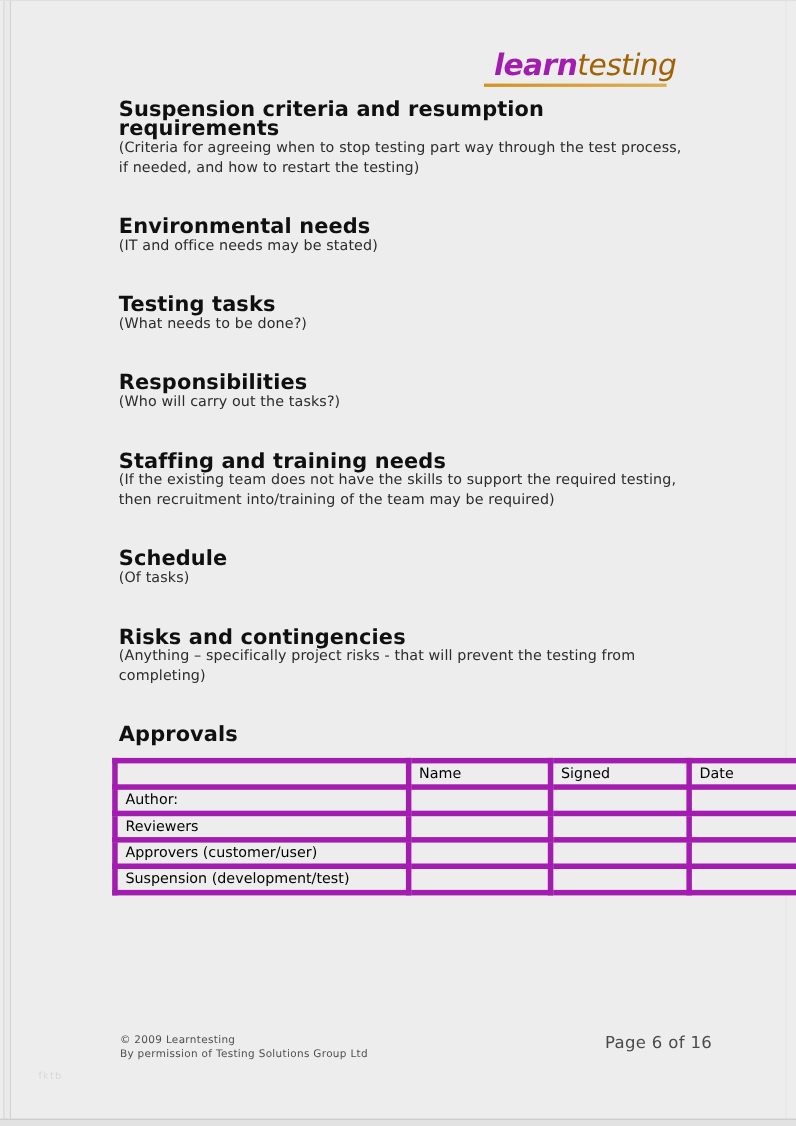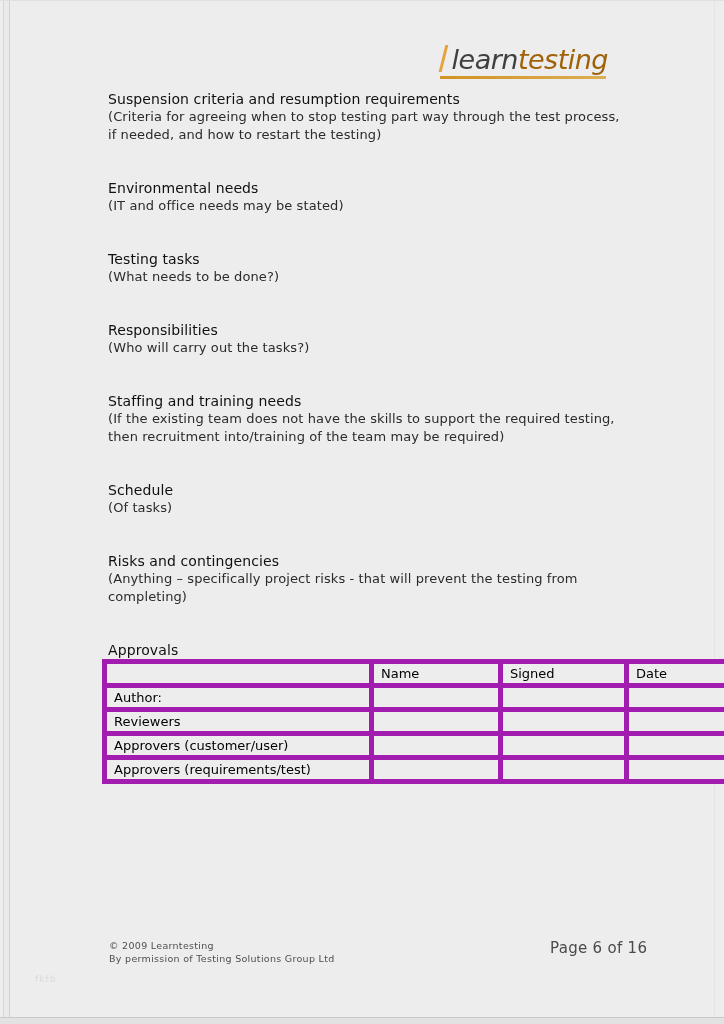--- a/index.html
+++ b/index.html
@@ -58,56 +58,56 @@
     margin: 0 7px 2px 4px;
   }
   .logo-text {
     font-size: 27px;
     font-style: italic;
     letter-spacing: -0.5px;
     line-height: 29px;
     white-space: nowrap;
     color: #1b1b1b;
   }
-  .logo-text .bold { font-weight: 400; color: #404040; }
+  .logo-text .bold { font-weight: 700; color: #a21caf; }
   .logo-text .reg  { font-weight: 400; color: #a16207; }
   .logo-underline {
     margin-top: 2px;
     margin-left: 2px;
     width: 166px;
     height: 3px;
     background: linear-gradient(90deg, #d29322 0%, #dda53f 70%, #ddb express 100%);
     background: linear-gradient(90deg, #d29322 0%, #dda53f 70%, #dcb express 100%);
     background: linear-gradient(90deg, #d29322, #dcae55);
   }
 
   
   .content {
     position: absolute;
     top: 89px;
     left: 108px;
     width: 524px;
   }
   .section h2 {
     margin: 0;
-    font-size: 14px;
-    font-weight: 400;
+    font-size: 19px;
+    font-weight: 700;
     color: #101010;
     line-height: 18px;
     letter-spacing: 0.1px;
   }
   .section p {
     margin: 0 0 35px 0;
     font-size: 13px;
     font-weight: 400;
     color: #2b2b2b;
     line-height: 18px;
     letter-spacing: 0.1px;
   }
-  .section h2.approvals-title { margin-bottom: 0; }
+  .section h2.approvals-title { margin-bottom: 12px; }
 
   
   .approvals-table {
     border-collapse: collapse;
     margin-left: -6px;
     table-layout: fixed;
     width: 576px;
     background: #ededed;
   }
   .approvals-table td {
@@ -229,21 +229,21 @@
           <td></td>
           <td></td>
         </tr>
         <tr>
           <td>Approvers (customer/user)</td>
           <td></td>
           <td></td>
           <td></td>
         </tr>
         <tr>
-          <td>Approvers (requirements/test)</td>
+          <td>Suspension (development/test)</td>
           <td></td>
           <td></td>
           <td></td>
         </tr>
       </tbody>
         </table>
     </div>
 
   </div>
 

